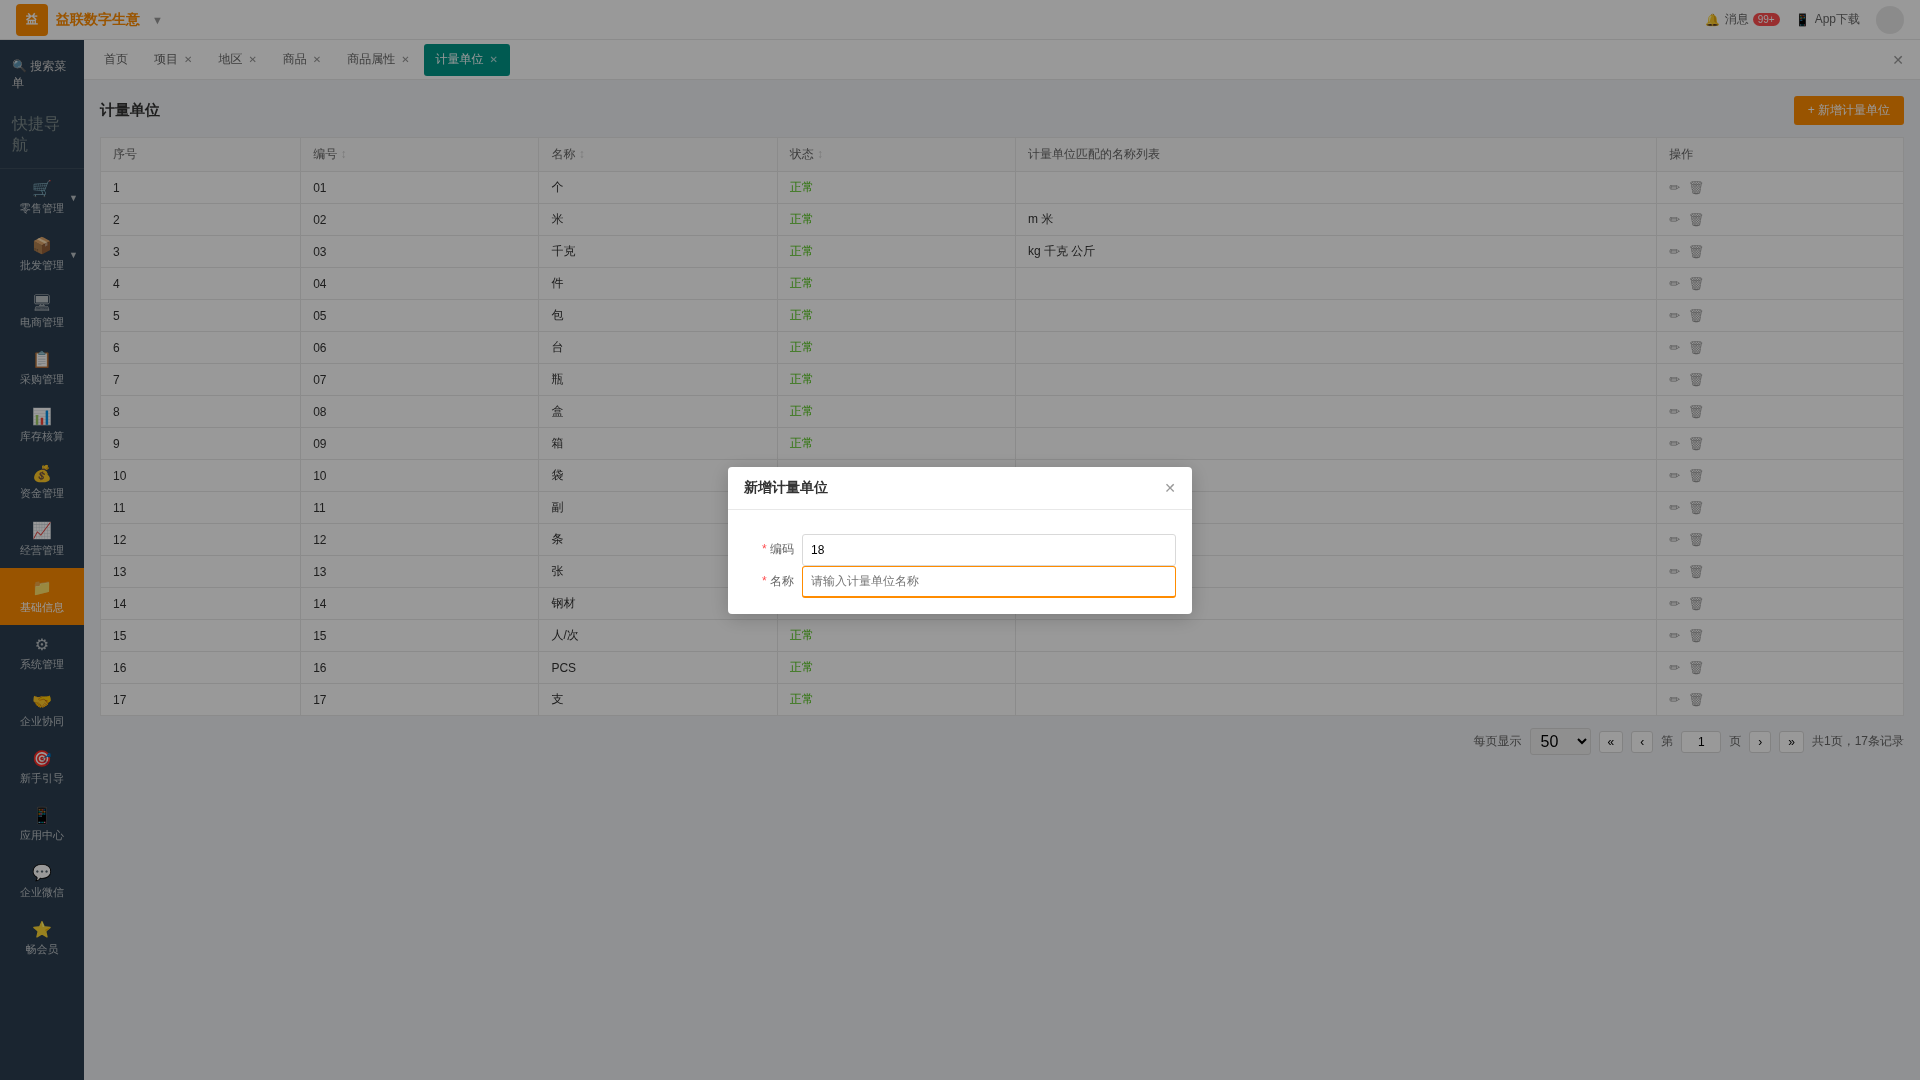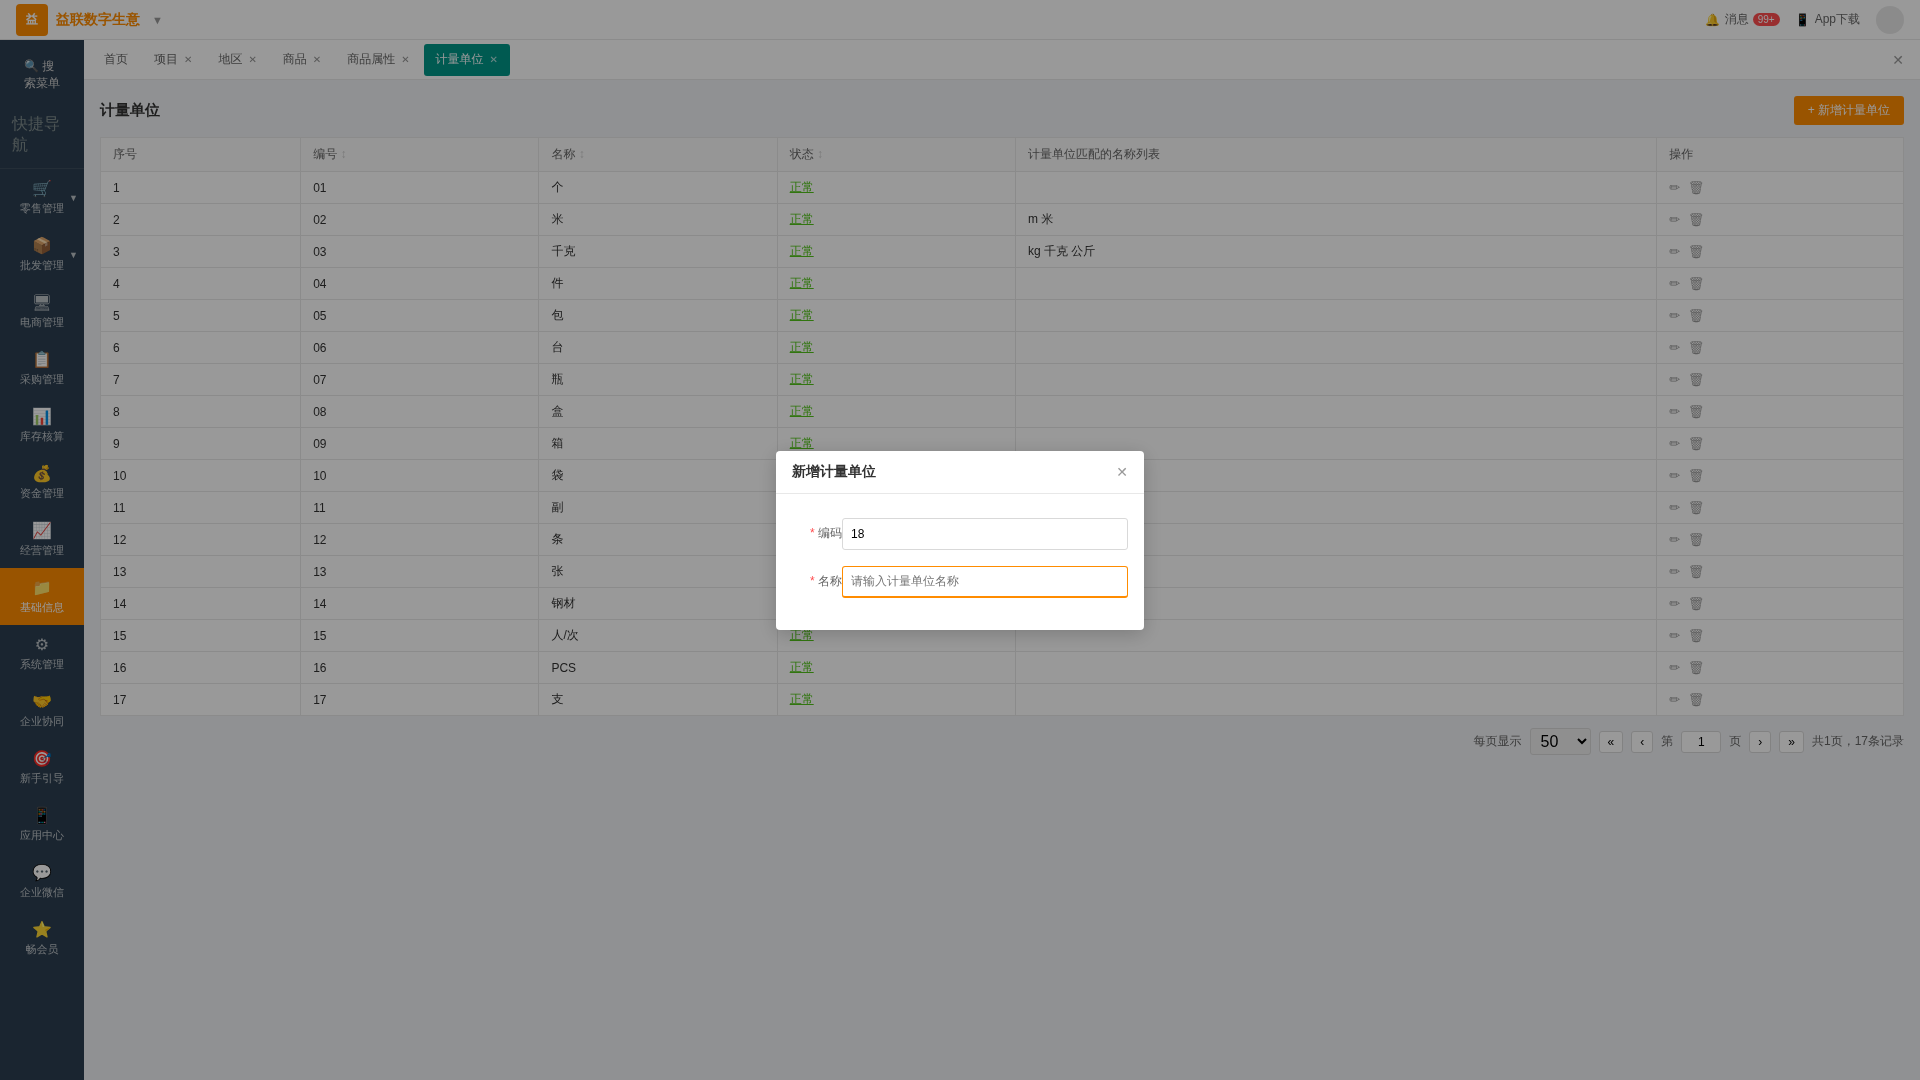--- a/index.html
+++ b/index.html
@@ -160,21 +160,21 @@
       font-size: 12px;
       color: #666;
       font-weight: normal;
     }
     .data-table td {
       border: 1px solid #e8e8e8;
       padding: 7px 12px;
       font-size: 12px;
       color: #333;
     }
-    .status-normal { color: #52c41a; text-decoration: underline; }
+    .status-normal { color: #52c41a; }
     .action-icons { display: flex; gap: 8px; }
     .action-icon { color: #999; cursor: pointer; font-size: 13px; }
 
     
     .pagination-row {
       display: flex;
       align-items: center;
       justify-content: flex-end;
       padding: 12px 0;
       gap: 8px;
@@ -210,39 +210,38 @@
       top: 0; left: 0; right: 0; bottom: 0;
       background: rgba(0,0,0,0.4);
       z-index: 200;
       display: flex;
       align-items: center;
       justify-content: center;
     }
     .modal {
       background: #fff;
       border-radius: 4px;
-      width: 368px;
+      width: 464px;
       box-shadow: 0 4px 20px rgba(0,0,0,0.2);
       overflow: hidden;
     }
     .modal-header {
       padding: 12px 16px;
       border-bottom: 1px solid #e8e8e8;
       display: flex;
       align-items: center;
       justify-content: space-between;
     }
     .modal-title { font-size: 14px; font-weight: bold; color: #333; }
     .modal-close { cursor: pointer; color: #999; font-size: 14px; }
     .modal-body { padding: 24px 16px 16px; }
     .form-row {
       display: flex;
       align-items: center;
-      margin-bottom: 16px;
-      gap: 0;
+      gap: 8px;
     }
     .form-label {
       width: 50px;
       text-align: right;
       font-size: 12px;
       color: #666;
       flex-shrink: 0;
     }
     .required-star { color: #ff4d4f; }
     .form-input {
@@ -297,21 +296,21 @@
       top: 52px;
       z-index: 50;
       background: none;
       border: none;
       cursor: pointer;
       font-size: 14px;
       color: #999;
     }
 
     .search-menu-item {
-      padding: 10px 24px;
+      padding: 10px 12px;
       font-size: 12px;
       color: #ccc;
       cursor: pointer;
     }
     .quick-nav { padding: 8px 0; border-bottom: 1px solid #3d4e5c; }
     .quick-nav-title { font-size: 16px; color: #7f8c8d; padding: 4px 12px; }
   </style>
 </head>
 <body>
 

